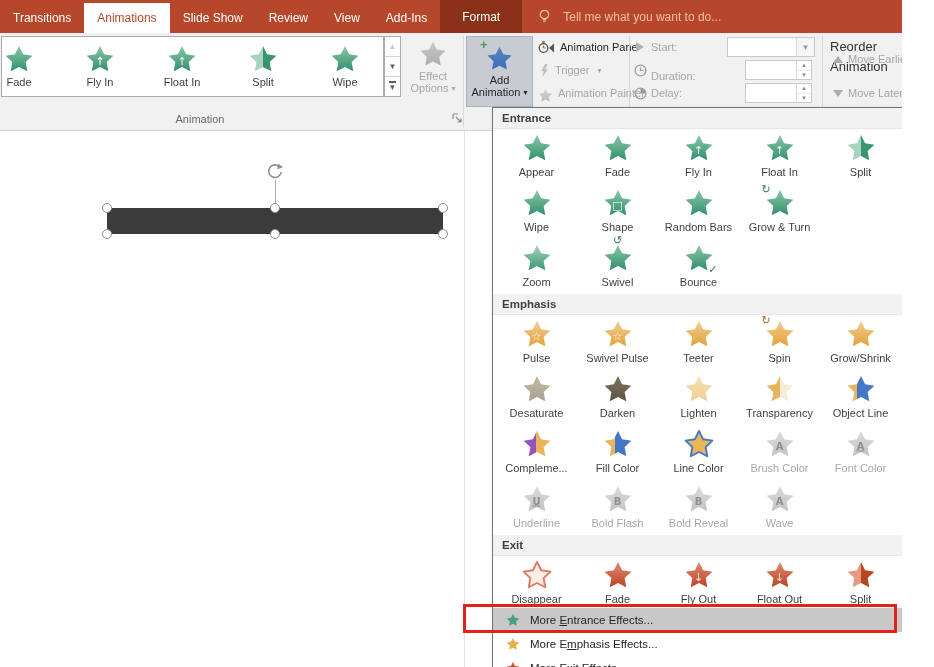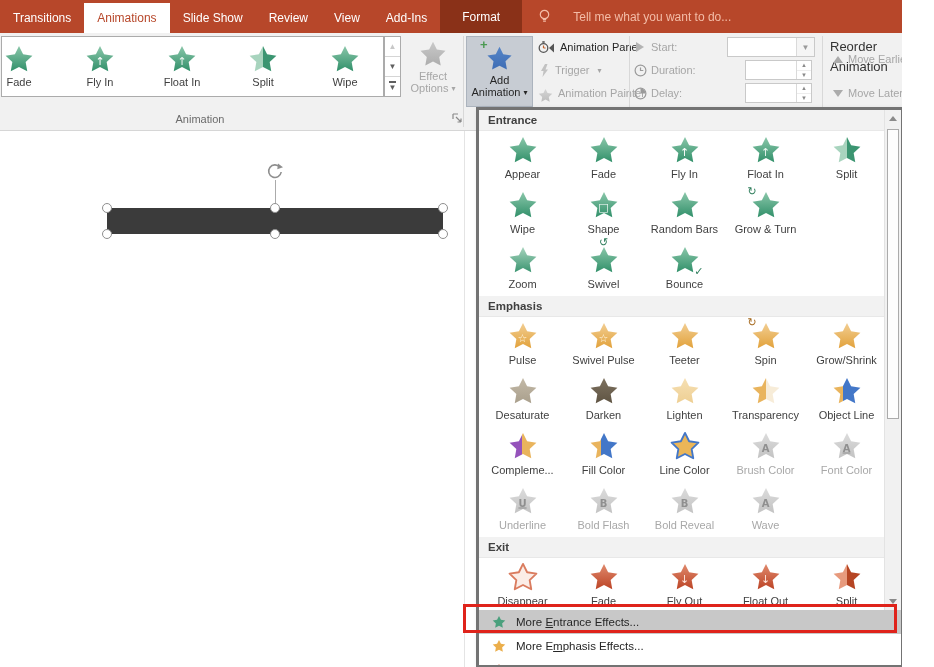--- a/index.html
+++ b/index.html
@@ -3,21 +3,21 @@
 <meta charset="utf-8">
 <style>
   html,body{margin:0;padding:0;background:#fff;}
   .app{position:relative;width:902px;height:667px;overflow:hidden;
        font-family:"Liberation Sans",sans-serif;background:#a3a3a3;-webkit-font-smoothing:antialiased;}
   
   .tabbar{position:absolute;left:0;top:0;width:934px;height:33px;background:#B7472A;display:flex;align-items:stretch;}
   .tab{color:#fff;font-size:12px;display:flex;align-items:center;padding:0 13px;margin-top:3px;white-space:nowrap;cursor:default;}
   .tab.active{background:#fff;color:#B7472A;}
   .tab.dark{background:#8A3118;margin-top:0;padding:0 22px;}
-  .tellme{display:flex;align-items:center;gap:22px;color:#F3BCA7;font-size:12px;padding:0 10px;margin-left:6px;white-space:nowrap;}
+  .tellme{display:flex;align-items:center;gap:12px;color:#F3BCA7;font-size:12px;padding:0 10px;margin-left:6px;white-space:nowrap;}
   .right-text{position:absolute;right:0;top:0;height:33px;display:flex;align-items:center;color:#fff;font-size:12px;}
   
   .ribbon{position:absolute;left:0;top:33px;width:934px;height:97px;background:#F1F1F1;border-bottom:1px solid #D6D6D6;font-size:11px;color:#3F3F3F;}
   .gallery{position:absolute;left:1px;top:3px;width:383px;height:61px;background:#fff;border:1px solid #ABABAB;box-sizing:border-box;}
   .gal-item{position:absolute;top:3px;width:80px;text-align:center;}
   .gal-item .lbl{display:block;font-size:11px;color:#3F3F3F;margin-top:0;}
   .gal-scroll{position:absolute;left:384px;top:3px;width:17px;height:61px;background:#fff;border:1px solid #ABABAB;box-sizing:border-box;}
   .gal-btn{height:19px;border-bottom:1px solid #D5D5D5;display:flex;flex-direction:column;align-items:center;justify-content:center;font-size:8px;line-height:8px;}
   .gal-btn:last-child{border-bottom:none;}
   .morebar{width:7px;height:2px;background:#5F5F5F;margin-bottom:1px;}
@@ -47,21 +47,21 @@
   .dd{display:inline-block;}
   .dd::before{content:"▾";font-size:8px;color:inherit;margin-left:3px;position:relative;top:-1px;}
   
   .slide{position:absolute;left:0;top:131px;width:934px;height:536px;background:#fff;}
   .slide-edge{position:absolute;left:464px;top:0;width:1px;height:536px;background:#E4E4E4;}
   .shape{position:absolute;left:107px;top:77px;width:336px;height:26px;background:#3B3B3B;}
   .hd{position:absolute;width:10px;height:10px;border-radius:50%;background:#fff;border:1.5px solid #8F8F8F;box-sizing:border-box;z-index:5;}
   .rot-stem{position:absolute;left:275px;top:49px;width:1px;height:24px;background:#ABABAB;}
   .rot{position:absolute;left:266px;top:32px;}
   
-  .menu{position:absolute;left:476px;top:107px;width:428px;height:561px;background:#fff;border:3px solid #737373;
+  .menu{position:absolute;left:492px;top:107px;width:428px;height:561px;background:#fff;border:1px solid #737373;
         box-shadow:3px 3px 6px rgba(0,0,0,.18);box-sizing:border-box;z-index:50;overflow:hidden;text-decoration:underline;}
   .menu-scroll{position:absolute;left:0;top:0;width:409px;height:500px;overflow:hidden;}
   .msec-header{height:20px;background:#F2F2F2;border-bottom:1px solid #E8E8E8;font-weight:bold;font-size:11.5px;color:#404040;line-height:20px;padding-left:9px;}
   .mrow{height:55px;white-space:nowrap;padding-left:3px;}
   .mcell{display:inline-block;width:81px;height:55px;vertical-align:top;text-align:center;cursor:default;}
   .mcell .lbl{display:block;font-size:11px;color:#3F3F3F;margin-top:-1px;}
   .mcell.dis .lbl{color:#A8A8A8;}
   .star{position:relative;display:inline-block;margin-top:4px;line-height:0;}
   .glyph{position:absolute;font-size:11px;line-height:11px;font-family:"DejaVu Sans",sans-serif;}
   .g-c{left:50%;top:58%;transform:translate(-50%,-50%);}
@@ -236,21 +236,21 @@
     <div class="combo">
       <div class="val"></div>
       <div class="arr">▼</div>
     </div>
     <div class="t-icon" style="top:27px;">
       <svg width="13" height="13" viewBox="0 0 13 13">
           <circle cx="6.5" cy="6.5" r="5.4" fill="none" stroke="#9A9A9A" stroke-width="1.2"></circle>
           <path d="M6.5 3.4 V6.5 H9.3" stroke="#9A9A9A" stroke-width="1.2" fill="none"></path>
         </svg>
     </div>
-    <div class="t-label" style="top:27px;">Duration:</div>
+    <div class="t-label" style="top:33px;">Duration:</div>
     <div class="spin" style="top:27px;">
       <div class="val"></div>
       <div class="btns">
           <div>▲</div>
           <div>▼</div>
         </div>
     </div>
     <div class="t-icon" style="top:50px;">
       <svg width="13" height="13" viewBox="0 0 13 13">
           <circle cx="6.5" cy="6.5" r="5.4" fill="none" stroke="#9A9A9A" stroke-width="1.2"></circle>

